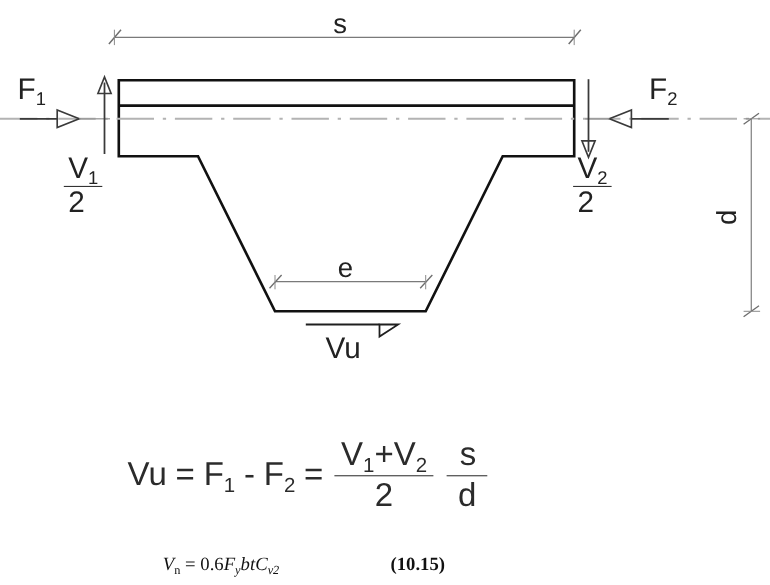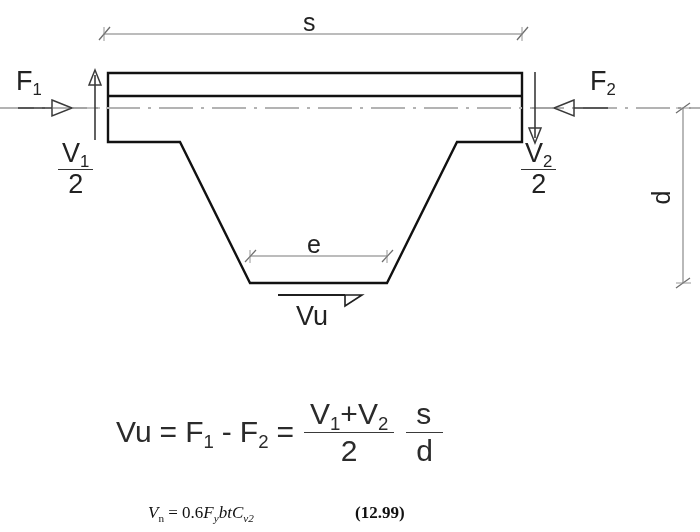--- a/index.html
+++ b/index.html
@@ -45,21 +45,21 @@
     font-size: 0.62em;
     vertical-align: baseline;
     position: relative;
     top: 0.30em;
     letter-spacing: 0;
   }
   
   .frac {
     position: absolute;
     display: inline-block;
-    text-align: center;
+    text-align: left;
     font-size: 27px;
     color: #222222;
     line-height: 1.02;
   }
   .frac .num {
     display: block;
     padding: 0 4px 1px 4px;
   }
   .frac .den {
     display: block;
@@ -84,21 +84,21 @@
     font-size: 30px;
     color: #2b2b2b;
     line-height: 1;
   }
   #equation .tok {
     padding: 0 4px;
   }
   #equation .efrac {
     display: inline-flex;
     flex-direction: column;
-    align-items: flex-start;
+    align-items: flex-end;
     margin: 0 6px;
     line-height: 1.05;
   }
   #equation .efrac .num {
     padding: 0 6px 2px 6px;
   }
   #equation .efrac .den {
     border-top: 1.8px solid #3a3a3a;
     padding: 2px 6px 0 6px;
     width: 100%;
@@ -264,15 +264,15 @@
       <span class="den">d</span>
     </span>
   </div>
 
   <div id="code-eq">
     <span class="v-italic">V</span><span class="ssub">n</span>
     <span>=</span>
     <span>0.6</span><span class="v-italic">F</span><span class="ssub-i">y</span><span class="v-italic">b</span><span class="v-italic">t</span><span class="v-italic">C</span><span class="ssub-i">v2</span>
   </div>
 
-  <div id="code-ref">(12.99)</div>
+  <div id="code-ref">(10.15)</div>
 
 </div>
 
 </body></html>

